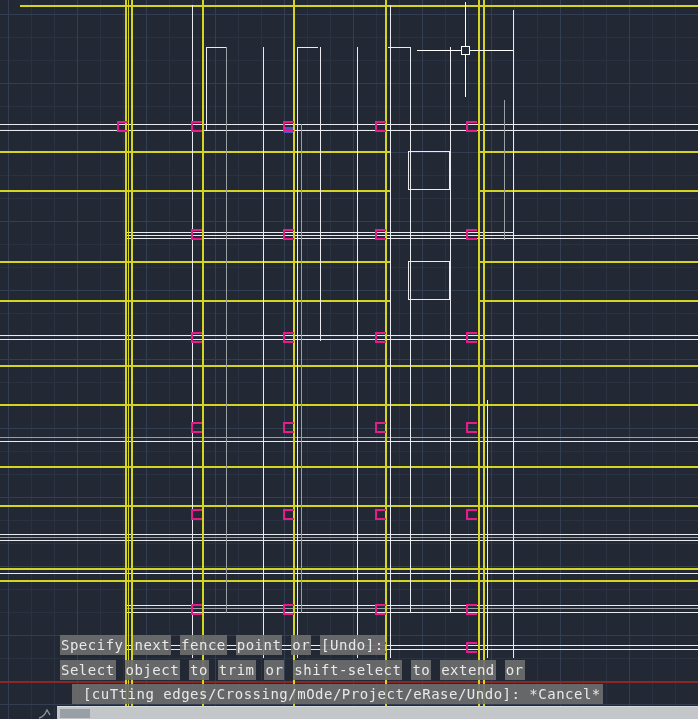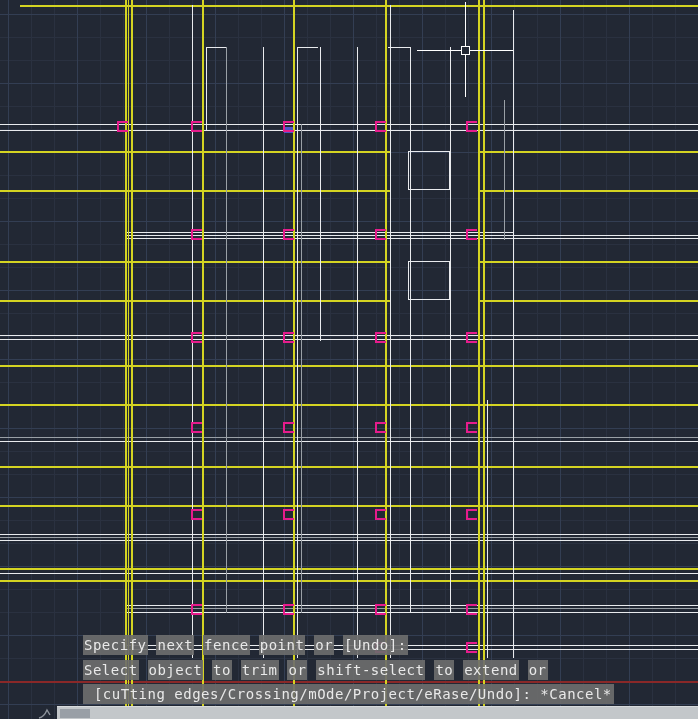--- a/index.html
+++ b/index.html
@@ -9,25 +9,25 @@
     background-image:
       linear-gradient(#333e53 1px, transparent 1px),
       linear-gradient(90deg,#333e53 1px, transparent 1px),
       linear-gradient(#2a3140 1px, transparent 1px),
       linear-gradient(90deg,#2a3140 1px, transparent 1px);
     background-size:69px 69px,69px 69px,23px 23px,23px 23px;
     background-position:8px 14px,8px 14px,8px 14px,8px 14px;
     font-family:"DejaVu Sans Mono","Liberation Mono",monospace;
   }
   .layer{position:absolute;left:0;top:0;width:698px;height:719px;}
-  .cmd-line{position:absolute;left:83px;white-space:pre;font-size:14px;
+  .cmd-line{position:absolute;left:60px;white-space:pre;font-size:14px;
     letter-spacing:0.5px;line-height:18px;color:#e9e9e9;}
   .cmd-line .word{background:rgba(108,108,108,0.92);padding:2px 1px 2px 1px;}
   .cmd-line .gap{padding:2px 0;}
-  .cmd-line.solid span{background:rgba(108,108,108,0.92);padding:2px 2px;}
+  .cmd-line.solid span{background:rgba(108,108,108,0.92);padding:2px 2px;margin-left:12px;}
   #statusbar{position:absolute;left:0;top:705px;width:698px;height:14px;}
   #cmd-input-bar{position:absolute;left:57px;top:1px;width:641px;height:13px;
     background:#c3c7ca;border-top:1px solid #d8dbdd;}
   #cmd-input-highlight{position:absolute;left:3px;top:2px;width:30px;height:9px;
     background:#999fa6;}
   #pencil-icon{position:absolute;left:36px;top:0px;}
 </style>
 </head>
 <body>
 

